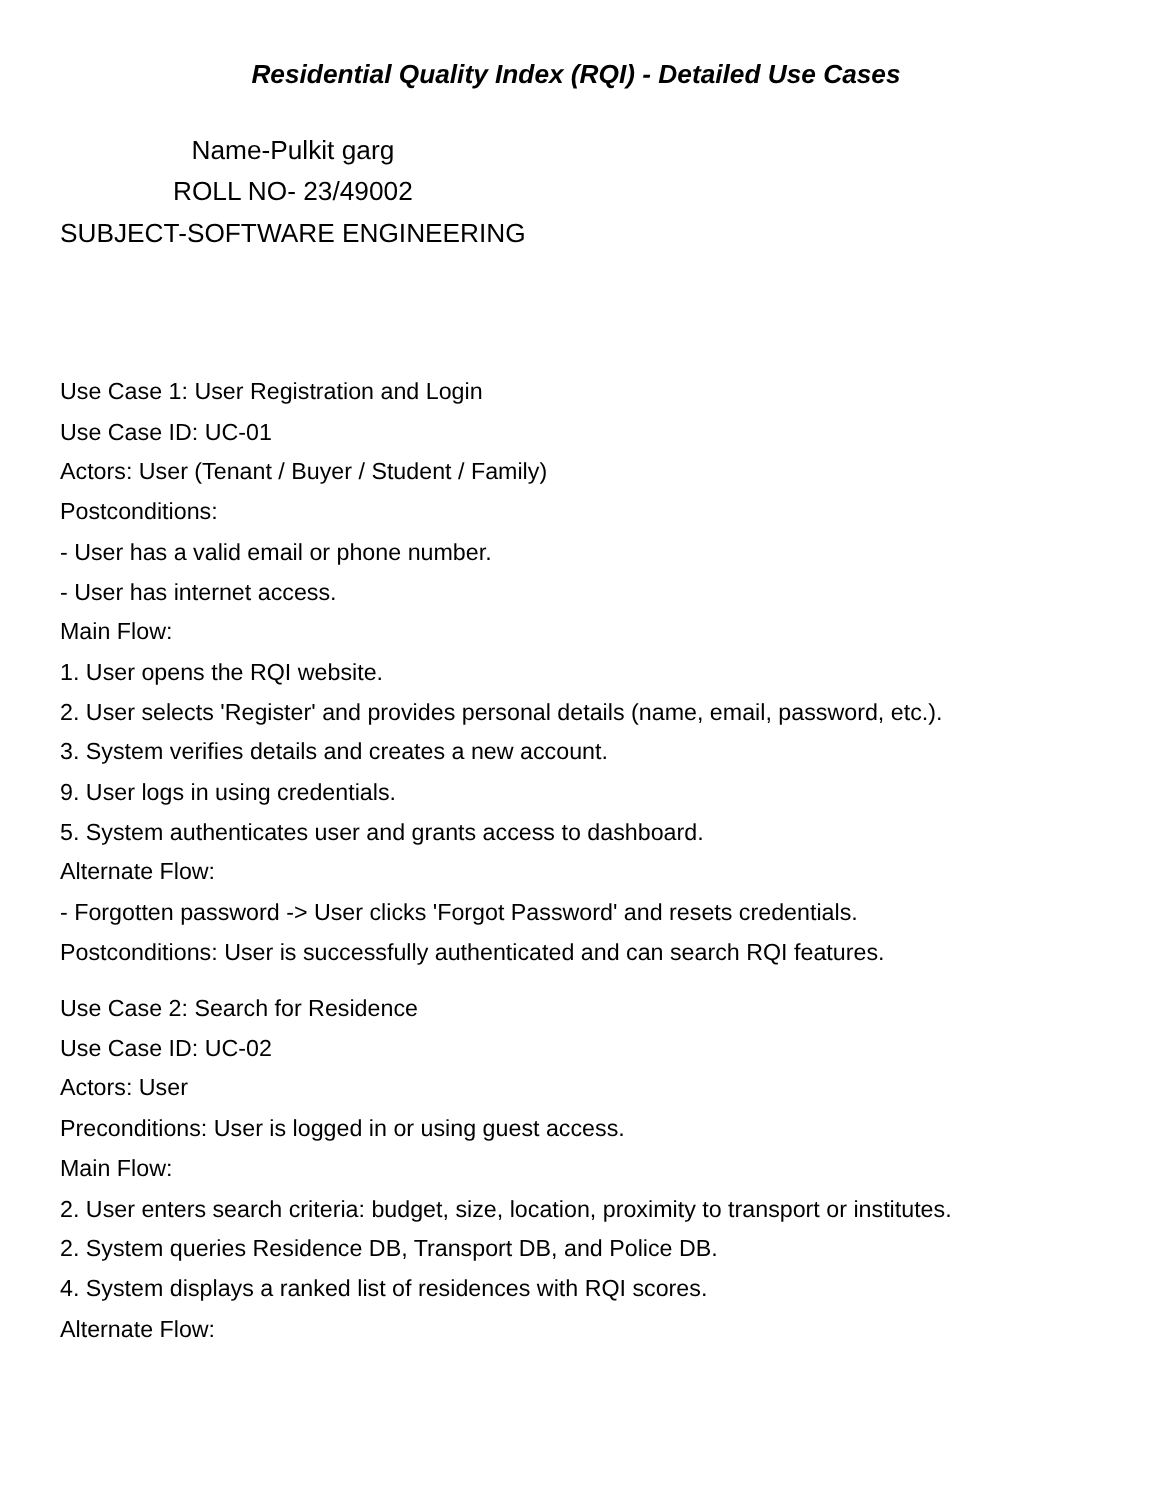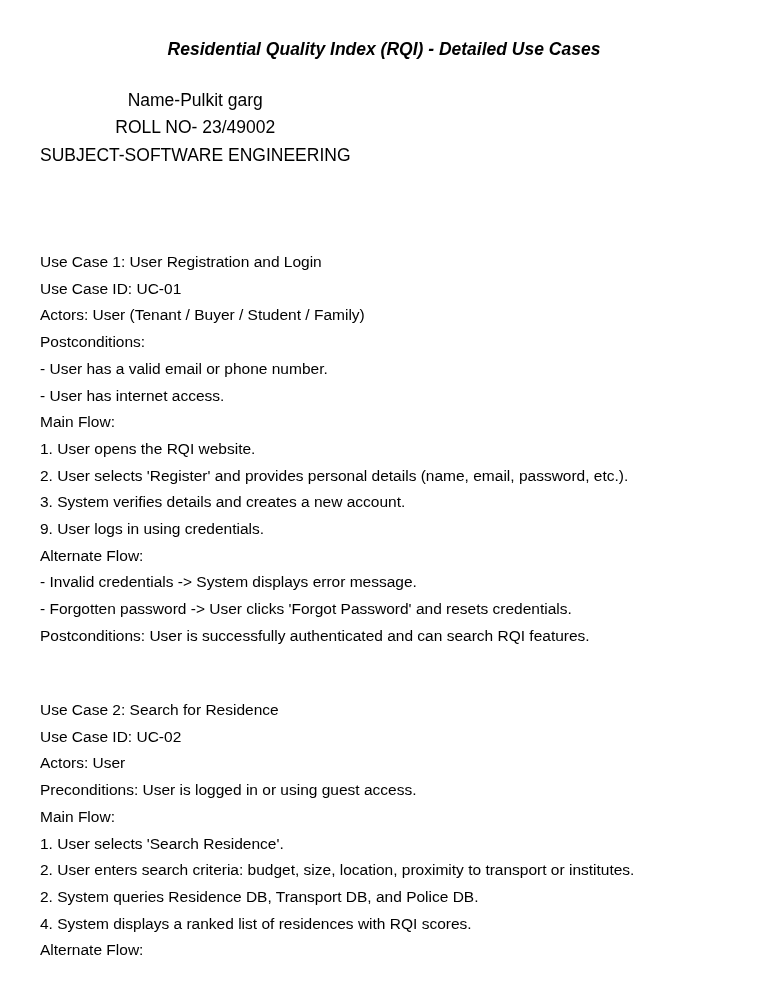--- a/index.html
+++ b/index.html
@@ -39,21 +39,21 @@
     text-align: center;
   }
   .section {
     position: absolute;
     left: 40px;
     font-size: 15.5px;
     line-height: 26.7px;
     white-space: nowrap;
   }
   .section-1 { top: 205px; margin-top: 44px; }
-  .section-2 { top: 697px; }
+  .section-2 { top: 660px; }
   .author-block p, .section p {
     margin: 0;
     padding: 0;
   }
 </style>
 </head>
 <body>
 
 <div class="page">
 
@@ -70,32 +70,31 @@
       <p>Use Case ID: UC-01</p>
       <p>Actors: User (Tenant / Buyer / Student / Family)</p>
       <p>Postconditions:</p>
       <p>- User has a valid email or phone number.</p>
       <p>- User has internet access.</p>
       <p>Main Flow:</p>
       <p>1. User opens the RQI website.</p>
       <p>2. User selects 'Register' and provides personal details (name, email, password, etc.).</p>
       <p>3. System verifies details and creates a new account.</p>
       <p>9. User logs in using credentials.</p>
+      <p>5. System authenticates user and grants access to dashboard.</p>
       <p>Alternate Flow:</p>
-      <p>- Invalid credentials -&gt; System displays error message.</p>
       <p>- Forgotten password -&gt; User clicks 'Forgot Password' and resets credentials.</p>
       <p>Postconditions: User is successfully authenticated and can search RQI features.</p>
     </div>
 
   <div class="section section-2">
       <p>Use Case 2: Search for Residence</p>
       <p>Use Case ID: UC-02</p>
       <p>Actors: User</p>
       <p>Preconditions: User is logged in or using guest access.</p>
       <p>Main Flow:</p>
-      <p>1. User selects 'Search Residence'.</p>
       <p>2. User enters search criteria: budget, size, location, proximity to transport or institutes.</p>
       <p>2. System queries Residence DB, Transport DB, and Police DB.</p>
       <p>4. System displays a ranked list of residences with RQI scores.</p>
       <p>Alternate Flow:</p>
     </div>
 
 </div>
 
 </body></html>

